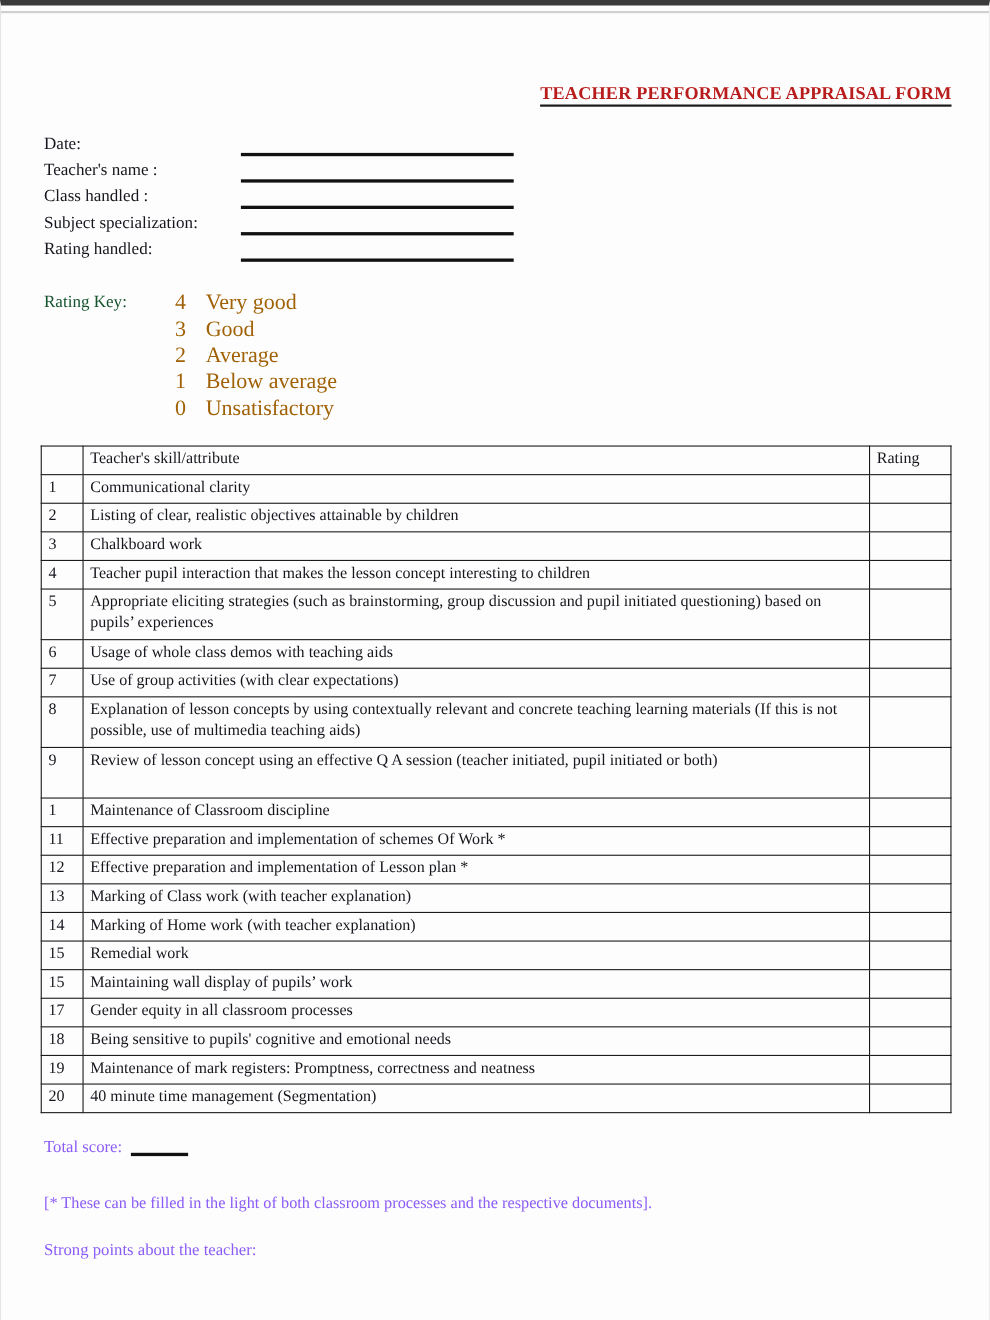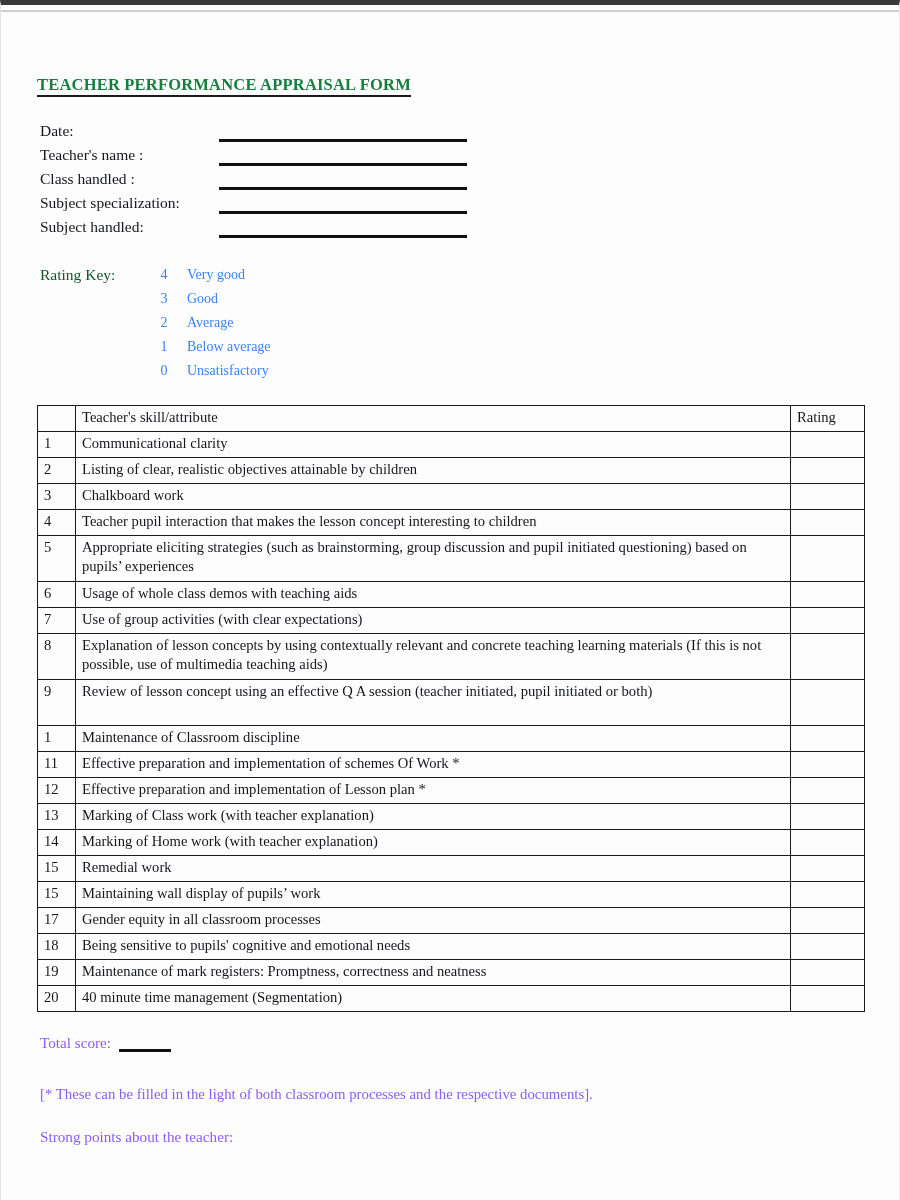--- a/index.html
+++ b/index.html
@@ -39,26 +39,26 @@
   .sheet {
     position: absolute;
     left: 0; top: 0;
     width: 900px;
     padding: 0 36px;
     box-sizing: border-box;
   }
 
   
   .doc-title {
-    text-align: left;
+    text-align: right;
     font-size: 16.5px;
     font-weight: bold;
     letter-spacing: .2px;
     margin: 70px 0 0 0;
-    color: #15803d;
+    color: #b91c1c;
   }
   .doc-title span {
     border-bottom: 2px solid #1a1a1a;
     padding-bottom: 1px;
   }
 
   
   .fields {
     margin-top: 26px;
     position: relative;
@@ -105,23 +105,23 @@
     color: #14532d;
   }
   .rk-list {
     position: absolute;
     left: 112px;
     top: 0;
   }
   .rk-item {
     height: 24px;
     line-height: 24px;
-    font-size: 14px;
+    font-size: 20px;
     white-space: nowrap;
-    color: #3b82f6;
+    color: #a16207;
   }
   .rk-num {
     display: inline-block;
     width: 30px;
     text-align: center;
   }
   .rk-text {
     display: inline-block;
     padding-left: 8px;
   }
@@ -218,21 +218,21 @@
         <div class="field-label">Class handled :</div>
         <div class="field-rule r-w3"></div>
       </div>
 
       <div class="field-row">
         <div class="field-label">Subject specialization:</div>
         <div class="field-rule r-w4"></div>
       </div>
 
       <div class="field-row">
-        <div class="field-label">Subject handled:</div>
+        <div class="field-label">Rating handled:</div>
         <div class="field-rule r-w5"></div>
       </div>
 
     </div>
 
     <div class="rating-key">
       <div class="rk-title">Rating Key:</div>
       <div class="rk-list">
         <div class="rk-item">
           <span class="rk-num">4</span><span class="rk-text">Very good</span>

